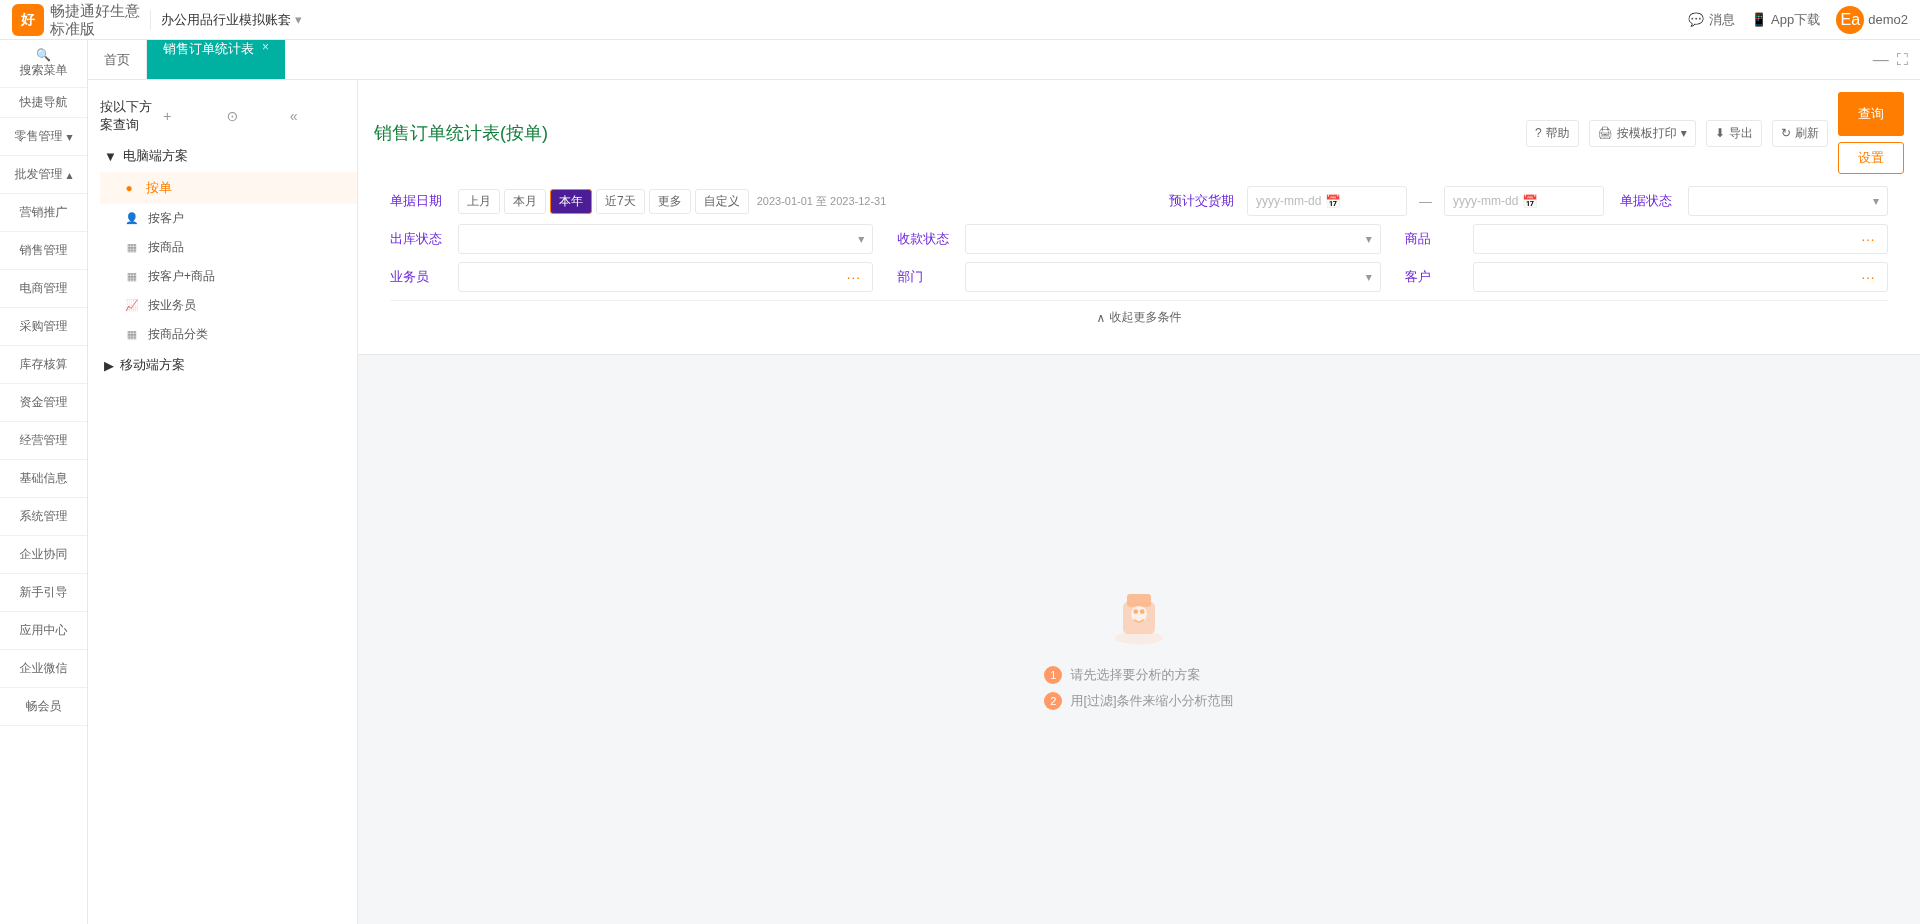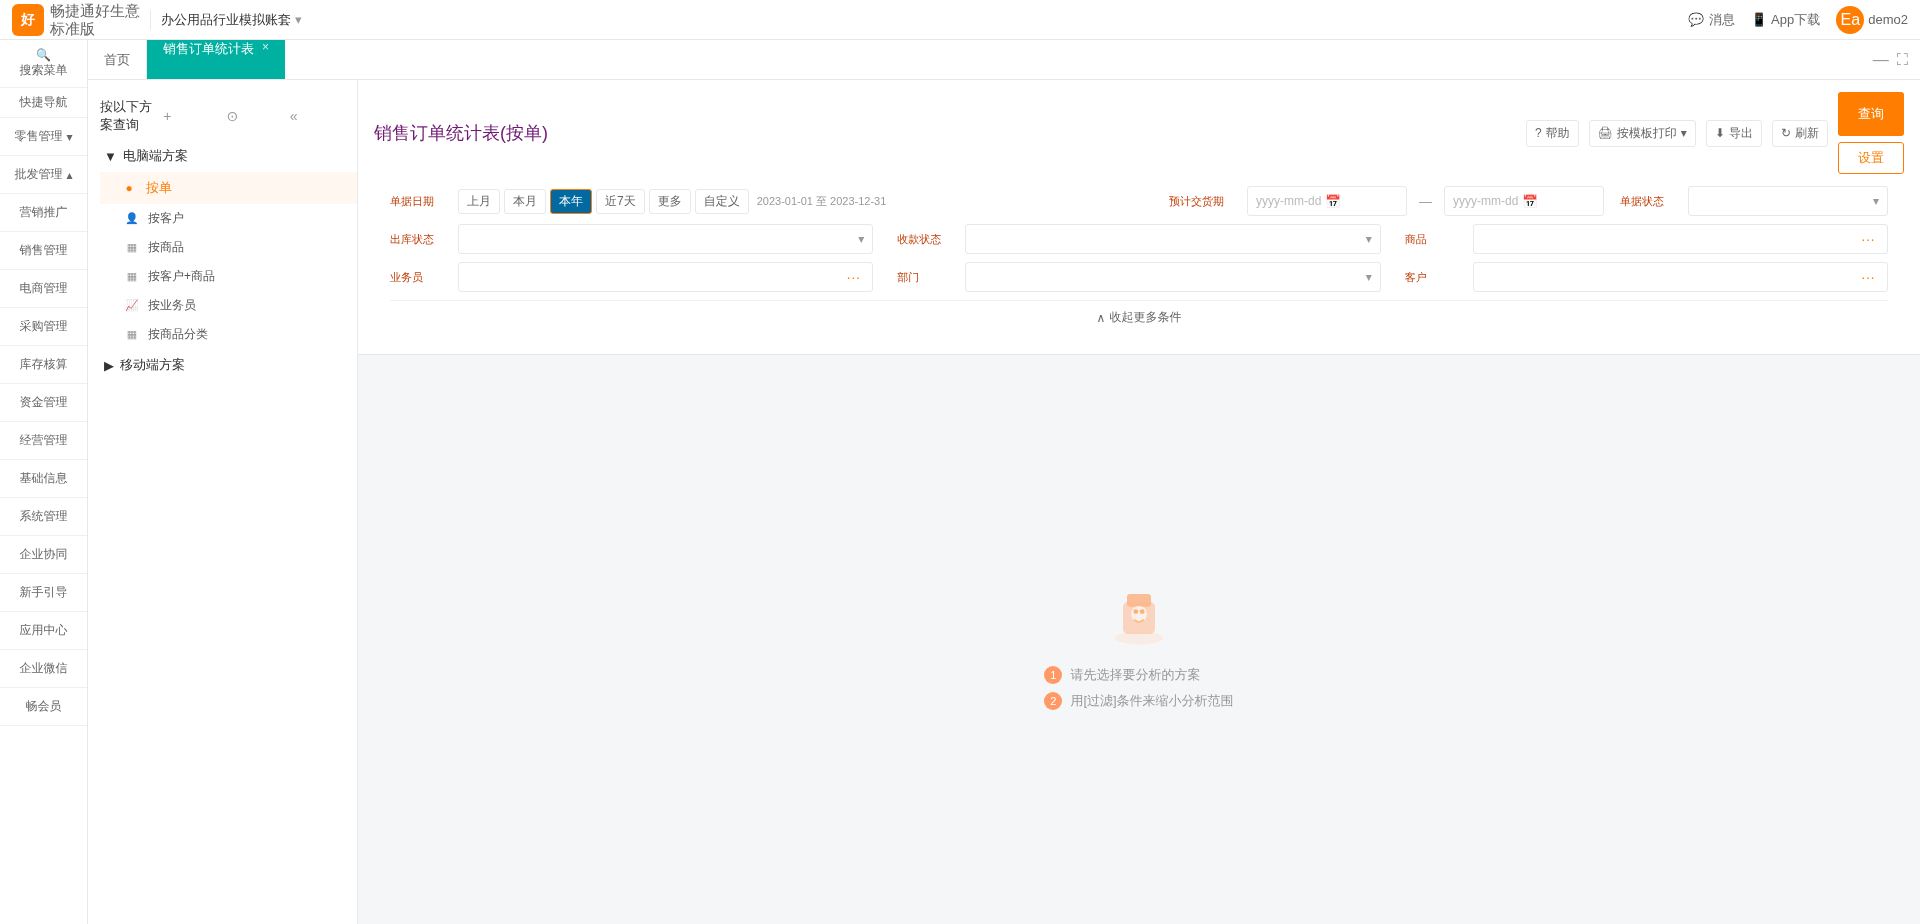--- a/index.html
+++ b/index.html
@@ -52,33 +52,33 @@
     .tree-item .item-icon.orange { color: #ff7d00; }
     .tree-parent { padding: 7px 16px; font-size: 13px; color: #333; cursor: pointer; display: flex; align-items: center; gap: 6px; }
     .tree-children { padding-left: 12px; }
     .sub-item { padding: 6px 16px 6px 24px; display: flex; align-items: center; gap: 8px; font-size: 12px; color: #555; cursor: pointer; }
     .sub-item .item-icon { width: 16px; height: 16px; font-size: 11px; color: #999; display: flex; align-items: center; justify-content: center; }
 
     
     .right-panel { flex: 1; display: flex; flex-direction: column; overflow: hidden; }
     .right-panel-header { background: #fff; padding: 12px 16px 8px; border-bottom: 1px solid #e8e8e8; flex-shrink: 0; }
     .page-title-row { display: flex; align-items: center; justify-content: space-between; margin-bottom: 12px; }
-    .page-title { font-size: 18px; font-weight: 500; color: #701a75; }
+    .page-title { font-size: 18px; font-weight: 500; color: #15803d; }
     .header-actions { display: flex; align-items: center; gap: 10px; }
     .header-btn { display: flex; align-items: center; gap: 4px; font-size: 12px; color: #666; cursor: pointer; padding: 4px 8px; border: 1px solid #e8e8e8; border-radius: 3px; background: #fff; }
     .btn-search { background: #ff7d00; color: #fff; border: none; padding: 6px 20px; border-radius: 3px; cursor: pointer; font-size: 13px; height: 44px; }
     .btn-setting { background: #fff; color: #ff7d00; border: 1px solid #ff7d00; padding: 5px 16px; border-radius: 3px; cursor: pointer; font-size: 13px; height: 32px; }
 
     
     .filter-area { background: #fff; padding: 0 16px 12px; }
     .filter-row { display: flex; align-items: center; gap: 8px; margin-bottom: 8px; flex-wrap: nowrap; }
-    .filter-label { font-size: 11px; color: #c2410c; white-space: nowrap; min-width: 60px; }
+    .filter-label { font-size: 13px; color: #6d28d9; white-space: nowrap; min-width: 60px; }
     .filter-date-group { display: flex; align-items: center; gap: 4px; flex: 1; }
     .date-btn { padding: 3px 8px; border: 1px solid #e8e8e8; border-radius: 3px; font-size: 12px; color: #666; cursor: pointer; background: #fff; }
-    .date-btn.active { background: #0369a1; color: #fff; border-color: #ff7d00; font-family: Liberation Serif, serif; }
+    .date-btn.active { background: #4c1d95; color: #fff; border-color: #ff7d00; font-family: Liberation Serif, serif; }
     .date-range-text { font-size: 11px; color: #999; margin-left: 4px; }
     .filter-select { flex: 1; height: 30px; border: 1px solid #e8e8e8; border-radius: 3px; padding: 0 8px; font-size: 13px; color: #333; background: #fff; display: flex; align-items: center; justify-content: space-between; cursor: pointer; }
     .filter-select .placeholder { color: #bbb; font-size: 12px; }
     .filter-separator { padding: 0 4px; color: #999; }
     .filter-dots { color: #ff7d00; cursor: pointer; font-size: 14px; padding: 0 4px; }
     .filter-chevron { color: #999; font-size: 12px; }
     .date-input-wrapper { display: flex; align-items: center; background: #fff; border: 1px solid #e8e8e8; border-radius: 3px; height: 30px; padding: 0 8px; gap: 4px; flex: 1; }
     .date-input-wrapper .placeholder { color: #bbb; font-size: 12px; }
     .date-input-wrapper .cal-icon { color: #999; font-size: 13px; }
 

